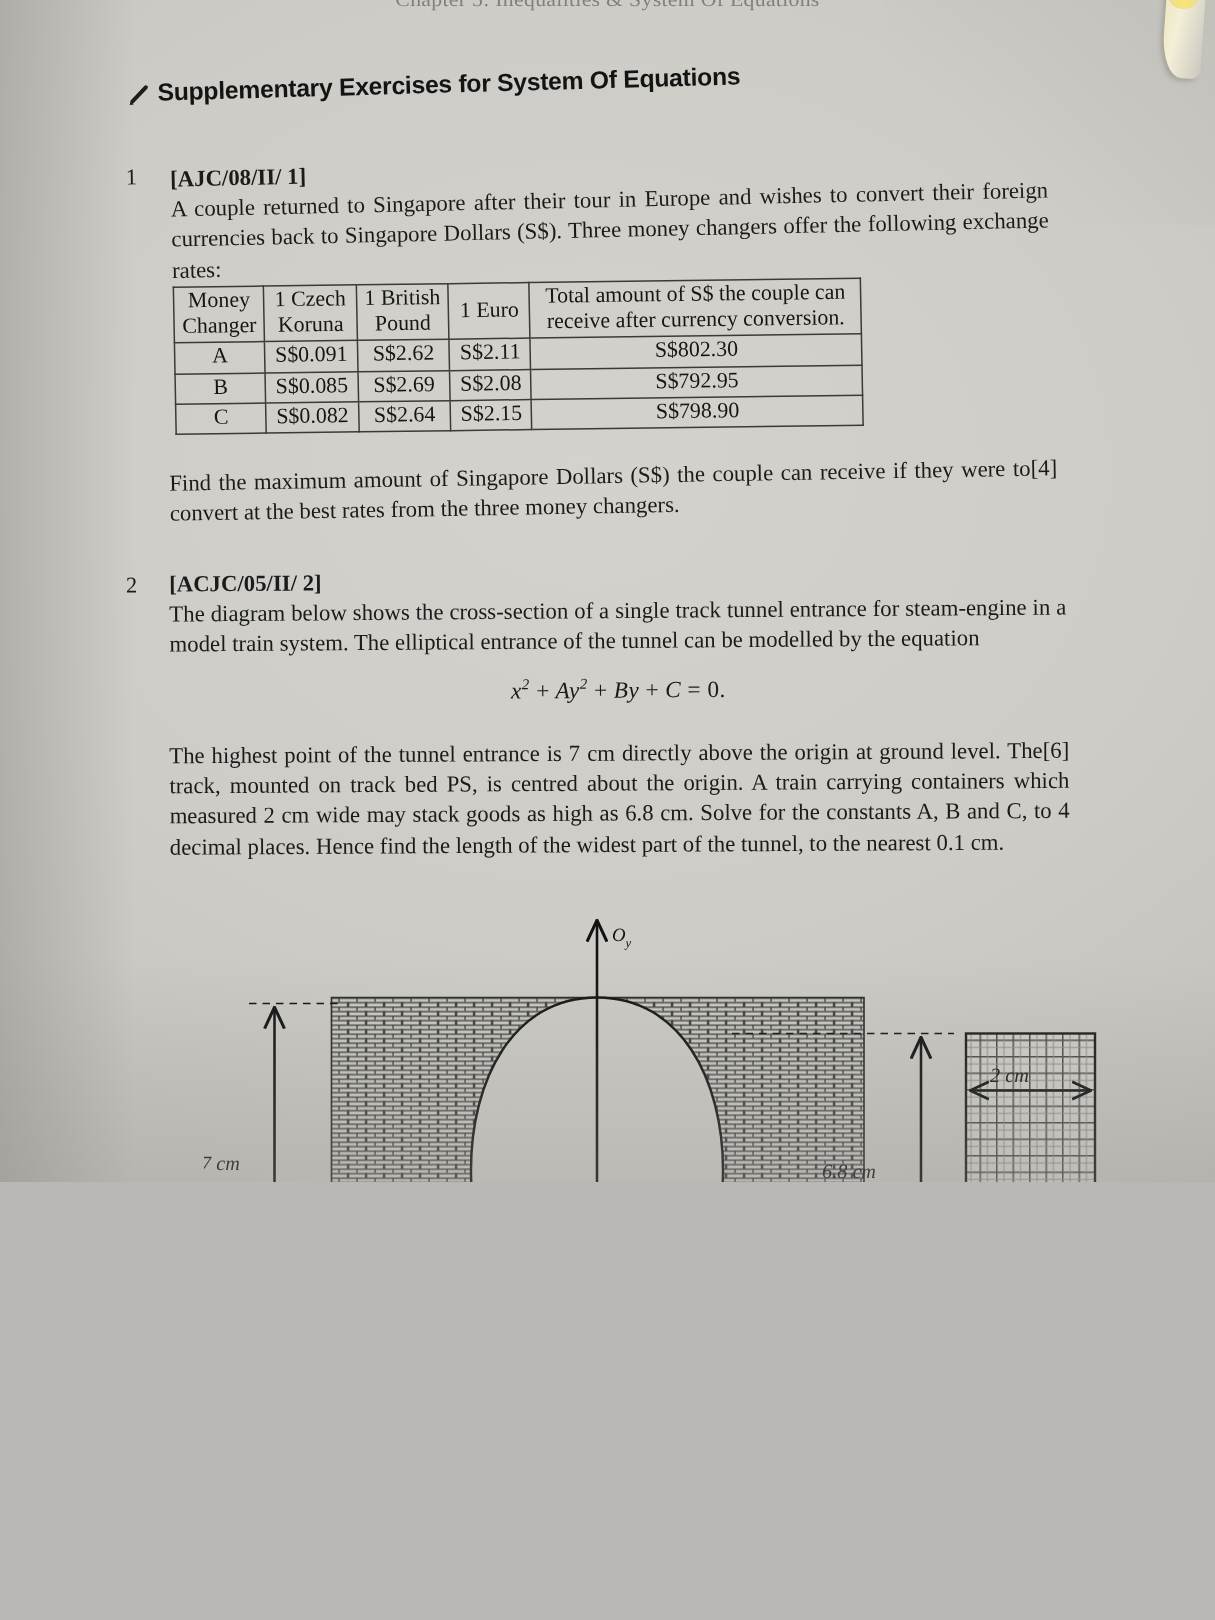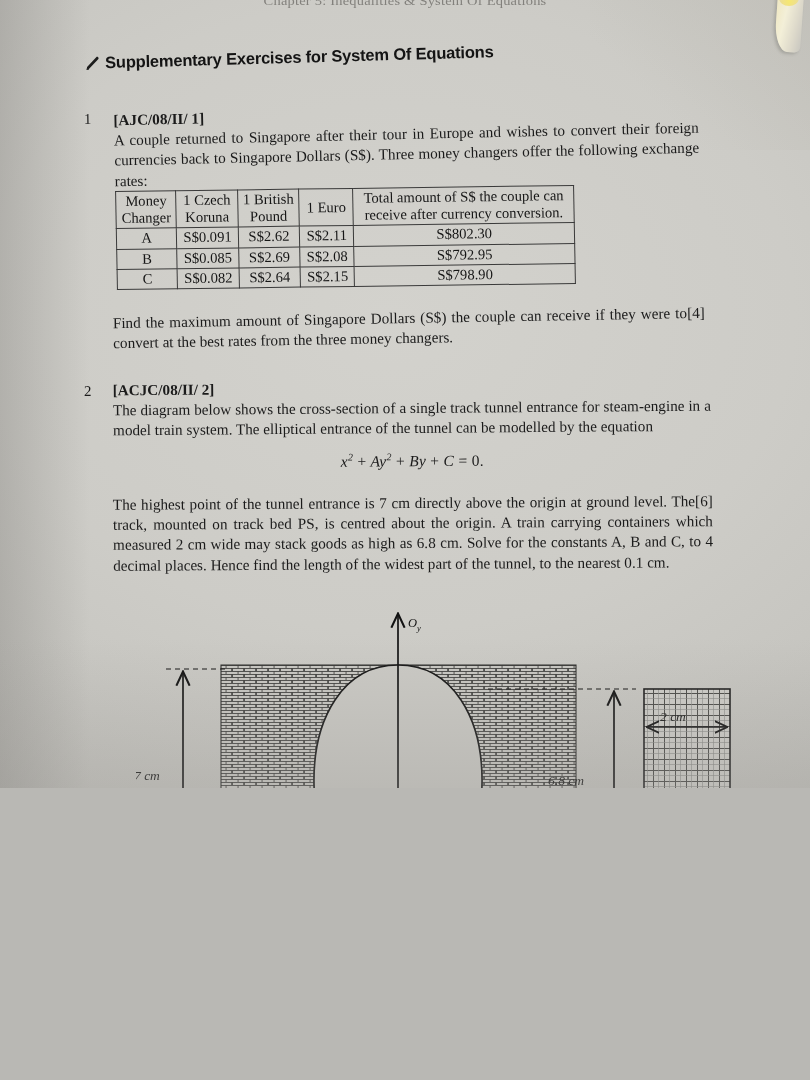--- a/index.html
+++ b/index.html
@@ -244,21 +244,21 @@
       </table>
   </div>
 
   <div class="q-body" id="q1-find">
     <span class="marks">[4]</span>
     <span>Find the maximum amount of Singapore Dollars (S$) the couple can receive if they were to convert at the best rates from the three money changers.</span>
   </div>
 
   <div class="q-num" id="q2-num">2</div>
   <div class="q-body" id="q2-block">
-    <span class="q-code">[ACJC/08/II/ 2]</span><br>
+    <span class="q-code">[ACJC/05/II/ 2]</span><br>
     <span>The diagram below shows the cross-section of a single track tunnel entrance for steam-engine in a model train system. The elliptical entrance of the tunnel can be modelled by the equation</span>
     <div class="equation">
       <span>x</span><sup>2</sup>
       <span class="op">+</span>
       <span>Ay</span><sup>2</sup>
       <span class="op">+</span>
       <span>By</span>
       <span class="op">+</span>
       <span>C</span>
       <span class="op">= 0</span><span class="op">.</span>

